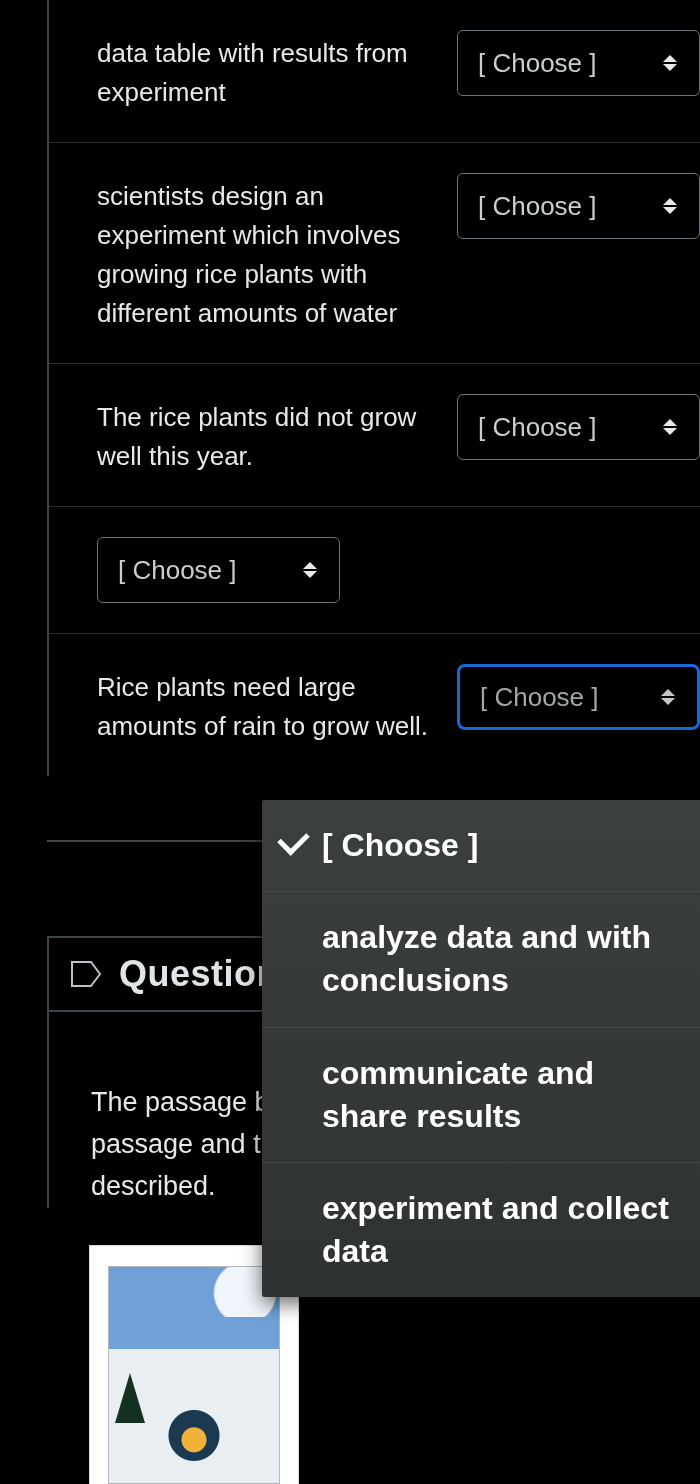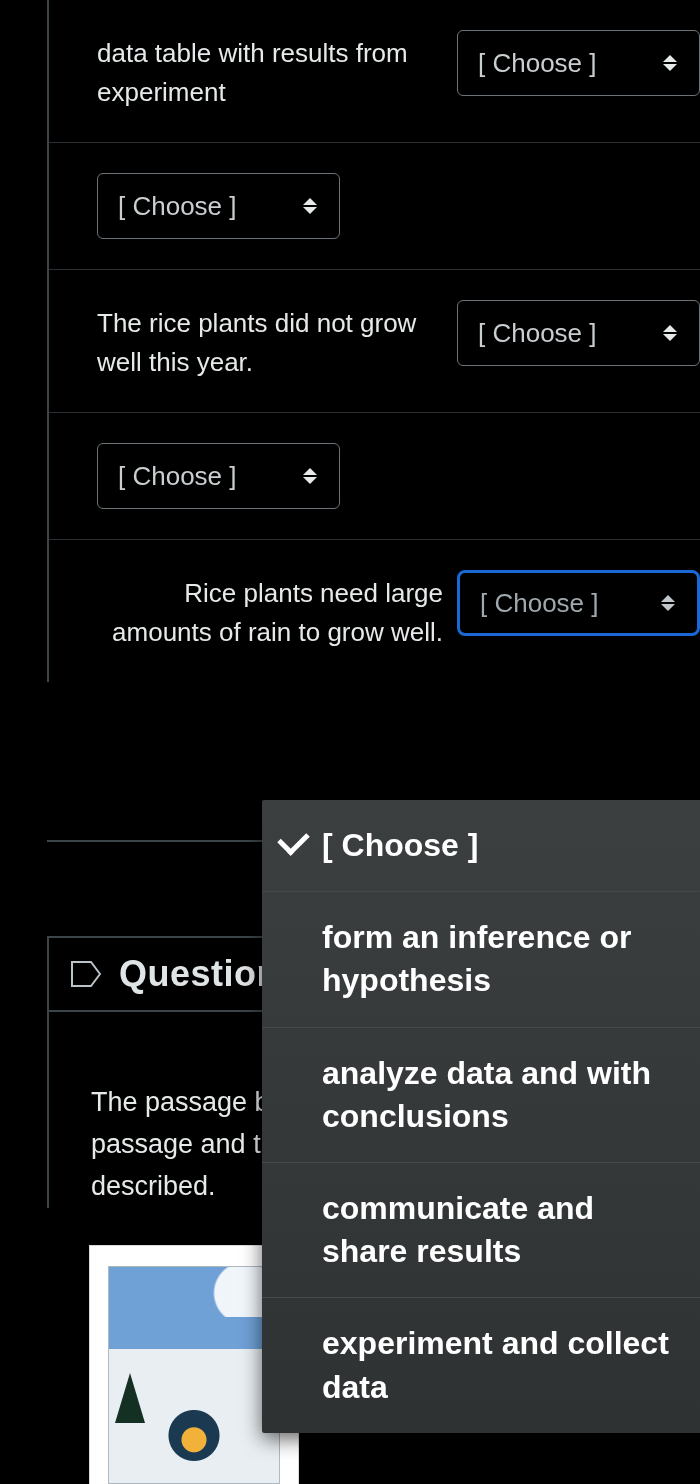--- a/index.html
+++ b/index.html
@@ -18,21 +18,21 @@
     right: 0;
     border-left: 2px solid #3a4449;
   }
   .row {
     display: flex;
     align-items: flex-start;
     padding: 30px 0 30px 48px;
     border-bottom: 1px solid #2a3034;
     gap: 14px;
   }
-  .row:last-child { border-bottom: none; text-align: right; }
+  .row:last-child { border-bottom: none; }
   .row-label {
     color: #e6e9ea;
     font-size: 26px;
     font-weight: 300;
     line-height: 1.5;
     flex: 1 1 auto;
     min-width: 0;
     padding-top: 4px;
   }
   .select {
@@ -192,20 +192,21 @@
 
 <div class="content-wrap">
   <div class="row">
     <div class="row-label">data table with results from experiment</div>
     <div class="select">
       <span class="select-text">[ Choose ]</span>
       <span class="chev"></span>
     </div>
   </div>
   <div class="row">
+    <div class="row-label">scientists design an experiment which involves growing rice plants with different amounts of water</div>
     <div class="select">
       <span class="select-text">[ Choose ]</span>
       <span class="chev"></span>
     </div>
   </div>
   <div class="row">
     <div class="row-label">The rice plants did not grow well this year.</div>
     <div class="select">
       <span class="select-text">[ Choose ]</span>
       <span class="chev"></span>
@@ -242,17 +243,16 @@
 passage and t
 described.</div>
 </div>
 
 <div class="polaroid">
   <div class="photo"></div>
 </div>
 
 <div class="dropdown">
   <div class="dd-item selected">[ Choose ]</div>
-  <div class="dd-item">form an inference or hypothesis</div>
   <div class="dd-item">analyze data and with conclusions</div>
   <div class="dd-item">communicate and share results</div>
   <div class="dd-item">experiment and collect data</div>
 </div>
 
 </body></html>

